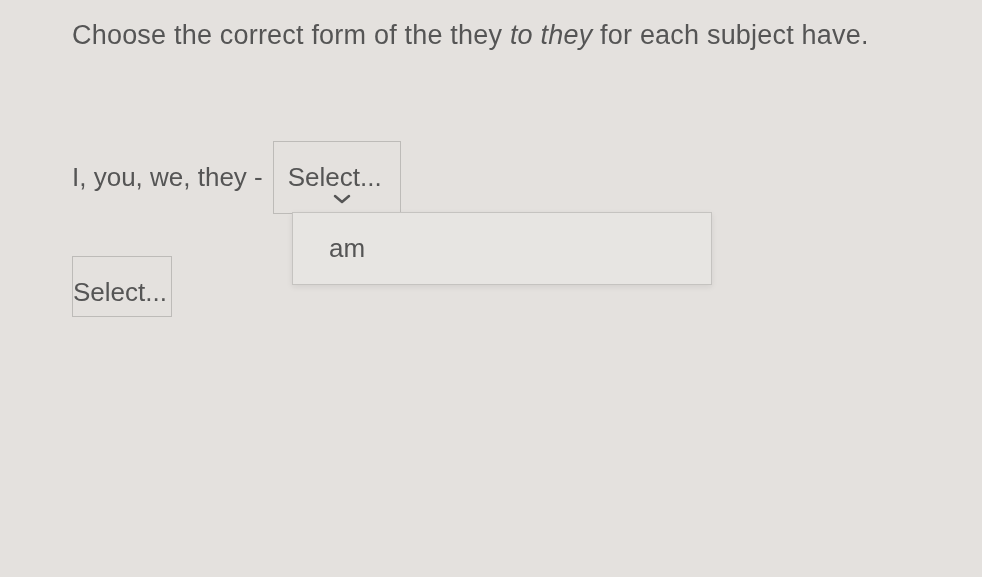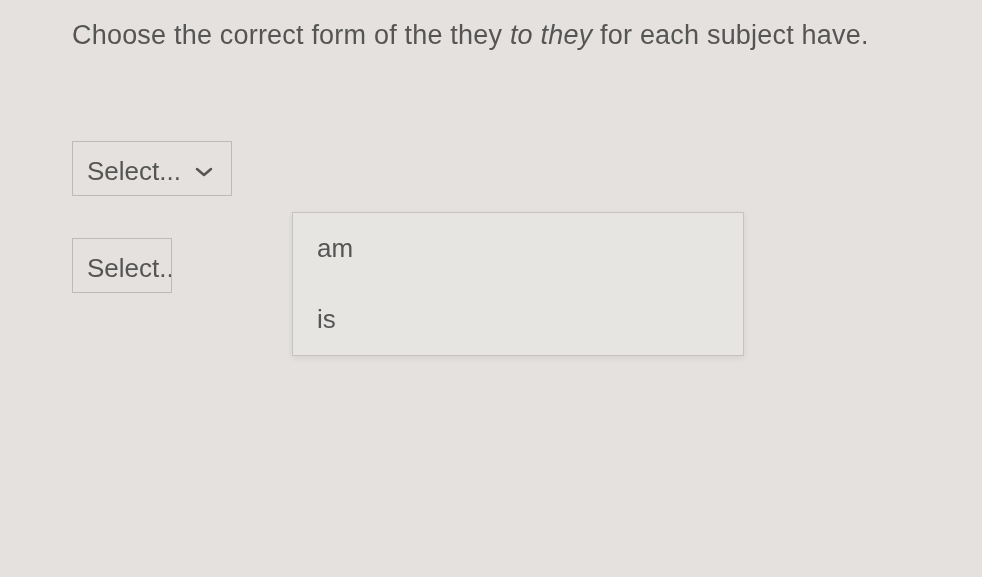--- a/index.html
+++ b/index.html
@@ -32,73 +32,75 @@
       margin-bottom: 42px;
       font-size: 26px;
       color: #555;
     }
     .subject-text {
       margin-right: 10px;
     }
     .select-box {
       border: 1px solid #bdbbb8;
       background: #e4e1de;
-      padding: 14px 18px 8px 14px;
+      padding: 20px 18px 8px 14px;
       font-size: 26px;
       color: #555;
       display: inline-flex;
       align-items: center;
       cursor: pointer;
       min-height: 46px;
+      flex-direction: column;
     }
     .select-box.narrow {
       width: 100px;
       overflow: hidden;
       white-space: nowrap;
     }
     .chevron {
       margin-left: 14px;
       display: inline-flex;
     }
     .dropdown-panel {
       position: absolute;
       left: 292px;
       top: 212px;
-      width: 452px;
+      width: 420px;
       background: #e7e5e2;
       border: 1px solid #c5c3c0;
       box-shadow: 0 2px 6px rgba(0,0,0,0.08);
+      padding-left: 12px;
     }
     .dropdown-option {
       padding: 20px 24px;
       font-size: 26px;
       color: #555;
       cursor: pointer;
     }
   </style>
 </head>
 <body>
 
 <div class="instruction">
   <span>Choose the correct form of the they </span><span class="italic">to they</span><span> for each subject have.</span>
 </div>
 
 <div class="question-row">
+  <span class="subject-text">I, you, we, they - </span>
   <div class="select-box">
     <span>Select...</span>
     <span class="chevron">
       <svg width="18" height="12" viewBox="0 0 18 12">
           <path d="M2 3 L9 9 L16 3" stroke="#555" stroke-width="2.5" fill="none" stroke-linecap="round" stroke-linejoin="round"></path>
         </svg>
     </span>
   </div>
 </div>
 
 <div class="question-row">
   <div class="select-box narrow">
     <span>Select...</span>
   </div>
 </div>
 
 <div class="dropdown-panel">
   <div class="dropdown-option">am</div>
-  <div class="dropdown-option">is</div>
 </div>
 
 </body></html>

